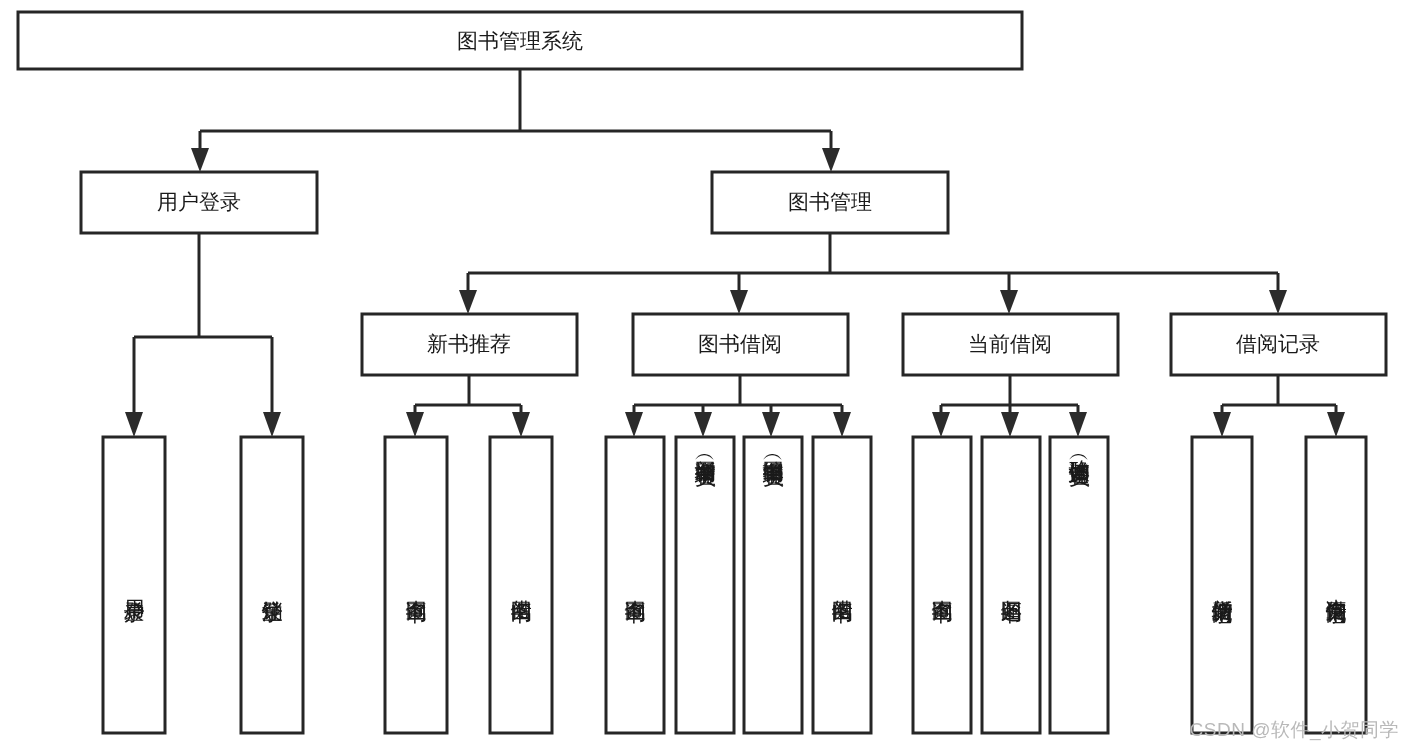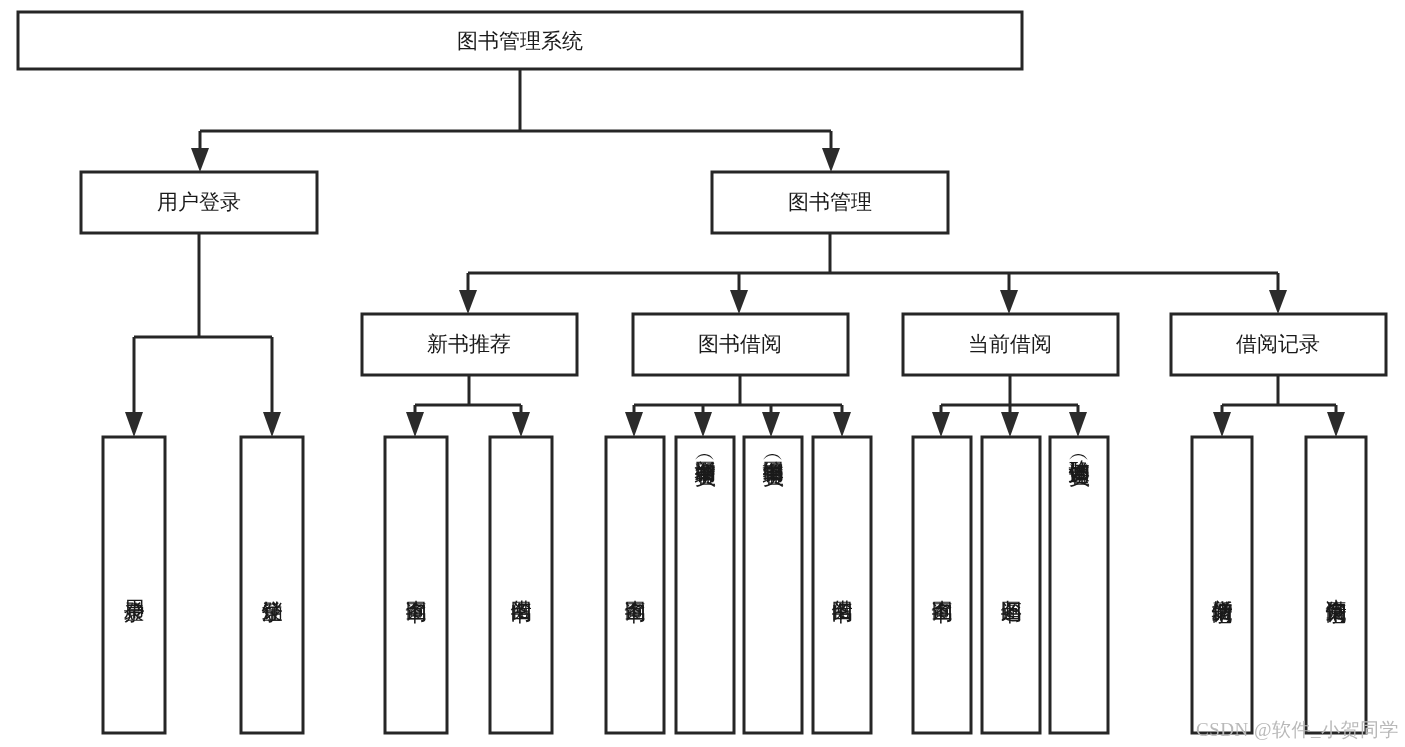--- a/index.html
+++ b/index.html
@@ -65,21 +65,21 @@
     justify-content: center;
     pointer-events: none;
   }
   .vlabel-wrap.mid {
     align-items: center;
   }
   .watermark {
     position: absolute;
     right: 6px;
     bottom: 4px;
-    font-family: Liberation Serif, serif;
+    font-family: Liberation Sans, sans-serif;
     font-size: 19px;
     color: #b9b9b9;
     letter-spacing: 0.5px;
     white-space: nowrap;
   }
 </style>
 </head>
 <body>
 
 <div id="diagram-root">

